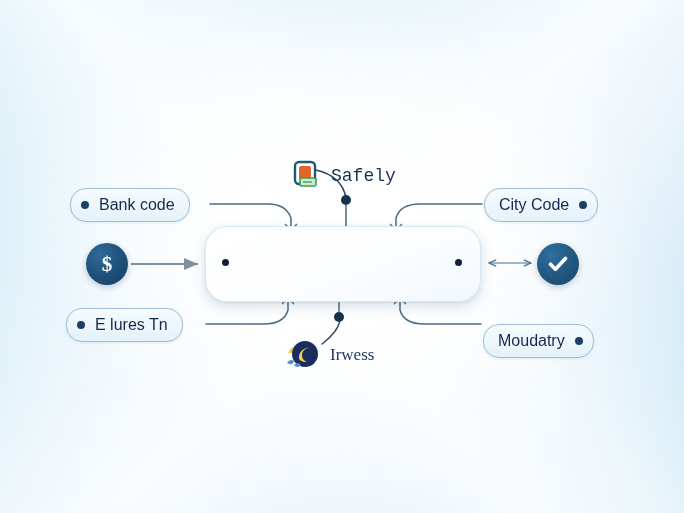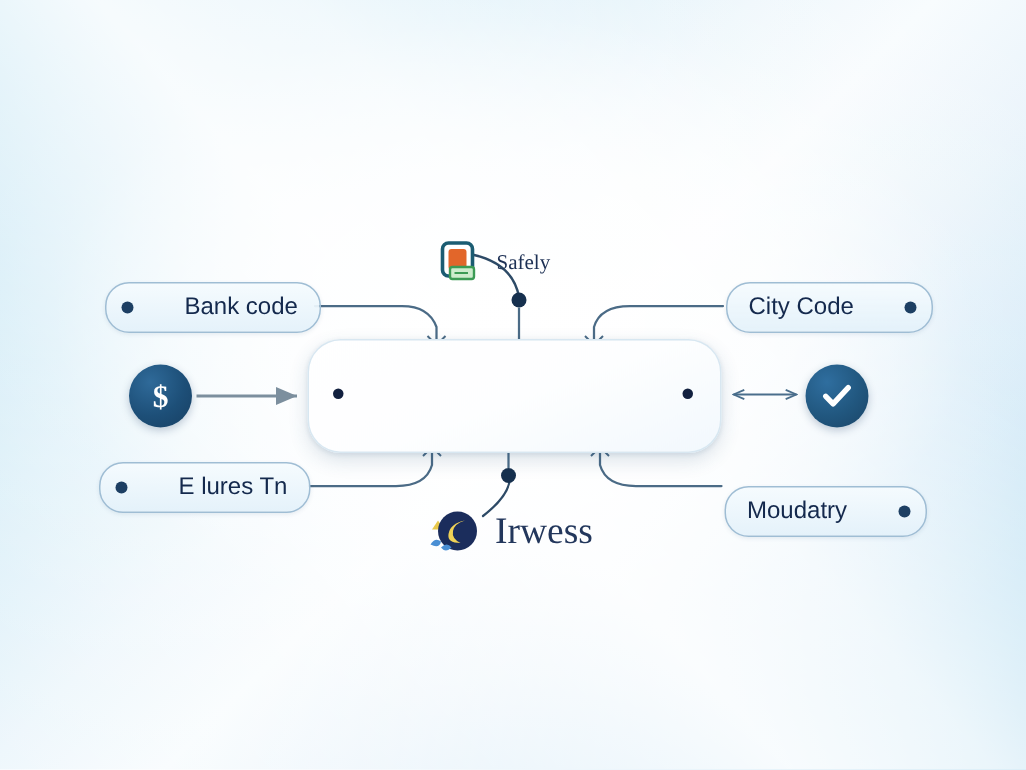--- a/index.html
+++ b/index.html
@@ -102,21 +102,20 @@
   .pill {
     position: absolute;
     height: 32px;
     border-radius: 16px;
     background: linear-gradient(180deg, rgba(245,251,254,0.95) 0%, rgba(227,241,250,0.92) 100%);
     border: 1px solid #9fbdd4;
     display: flex;
     align-items: center;
     box-shadow: 0 1px 3px rgba(40,80,120,0.10);
     white-space: nowrap;
-    gap: 24px;
   }
   .pill .ptext {
     font-size: 16px;
     color: #14294d;
     font-family: "Liberation Sans", sans-serif;
   }
   .pill .bullet {
     width: 8px;
     height: 8px;
     border-radius: 50%;
@@ -158,28 +157,28 @@
   
   .satellite {
     position: absolute;
     display: flex;
     align-items: center;
     gap: 9px;
   }
   #sat-top    { left: 292px; top: 160px; }
   #sat-bottom { left: 285px; top: 339px; }
   .sat-text {
-    font-size: 14px;
+    font-size: 18px;
     color: #1d3054;
-    font-family: Liberation Serif, serif;
+    font-family: Liberation Mono, monospace;
     white-space: nowrap;
   }
   #sat-bottom .sat-text {
     font-family: "Liberation Serif", serif;
-    font-size: 25px;
+    font-size: 17px;
     color: #23375c;
   }
   .sat-icon { flex: 0 0 auto; line-height: 0; }
 </style>
 </head>
 <body>
 
 <div id="canvas">
   <div id="sheen"></div>
 

